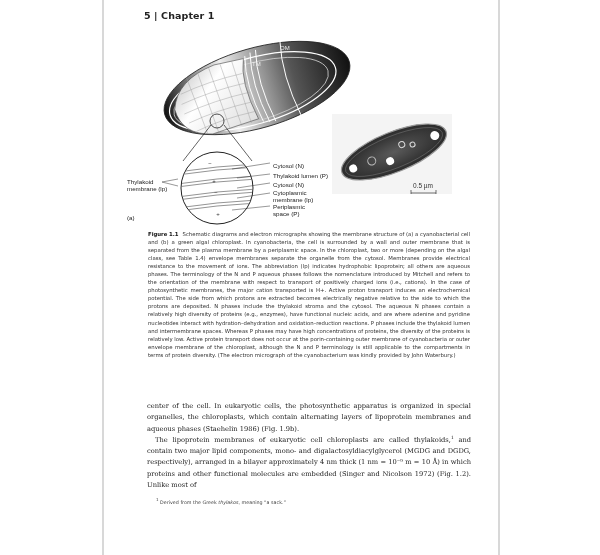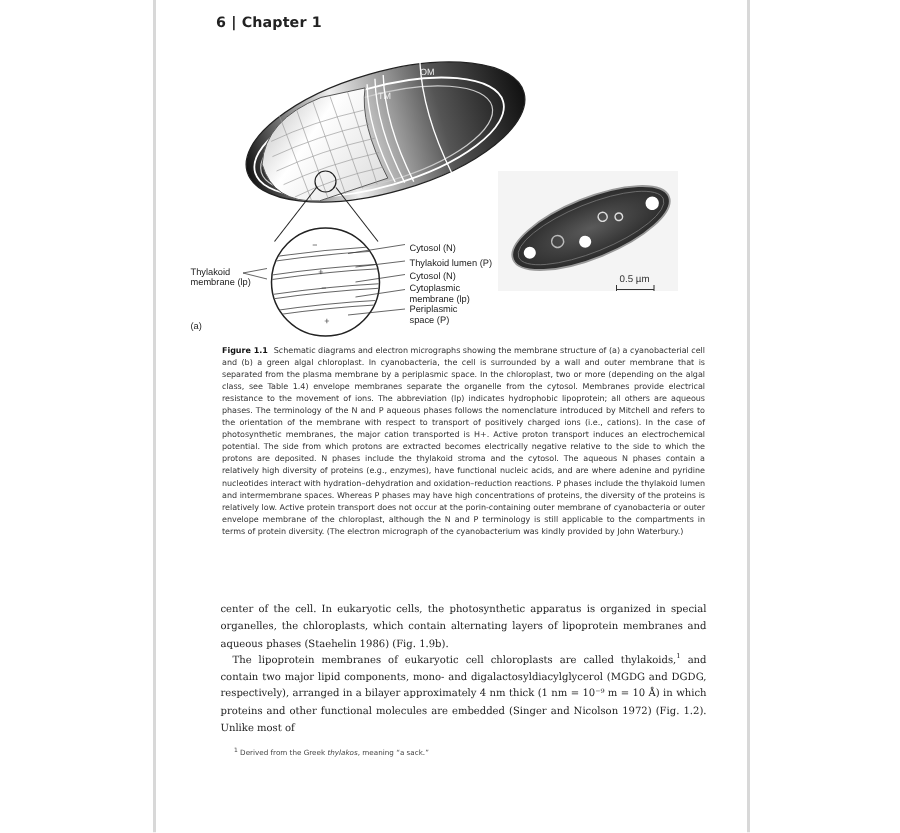--- a/index.html
+++ b/index.html
@@ -40,21 +40,21 @@
     position: absolute; left: 52px; top: 497px; width: 300px;
     font-family: "DejaVu Sans", sans-serif; font-size: 4.8px; color: #444;
   }
   .footnote i { font-style: italic; }
 </style>
 </head>
 <body>
 
 <div class="page">
 
-  <div class="running-head">6 | Chapter 1</div>
+  <div class="running-head">5 | Chapter 1</div>
 
   <div class="figure">
     <svg width="330" height="200" viewBox="0 0 330 200">
       <defs>
         <linearGradient id="shell" x1="0" y1="0" x2="1" y2="0">
           <stop offset="0" stop-color="#111"></stop>
           <stop offset="0.35" stop-color="#eee"></stop>
           <stop offset="0.7" stop-color="#555"></stop>
           <stop offset="1" stop-color="#111"></stop>
         </linearGradient>

